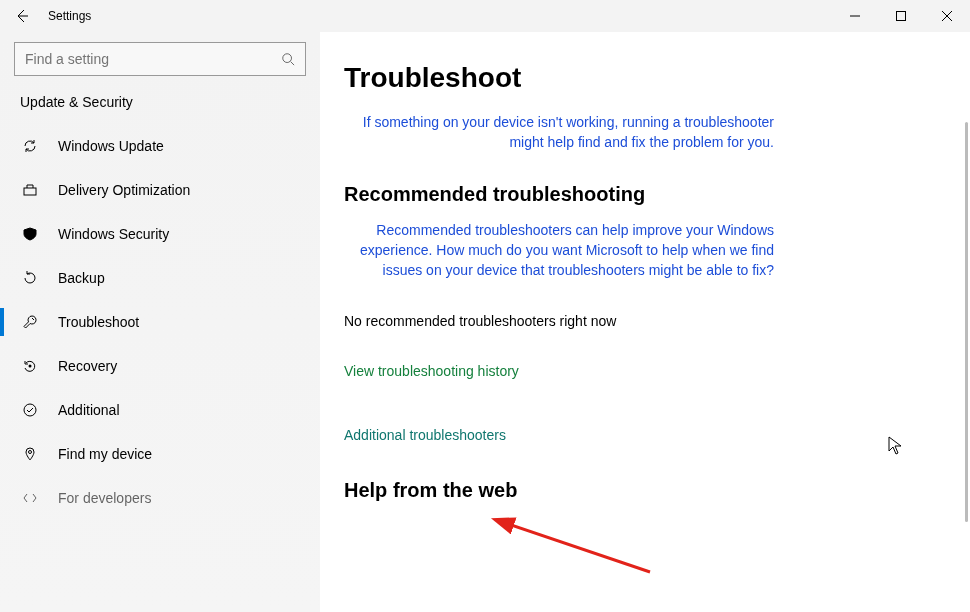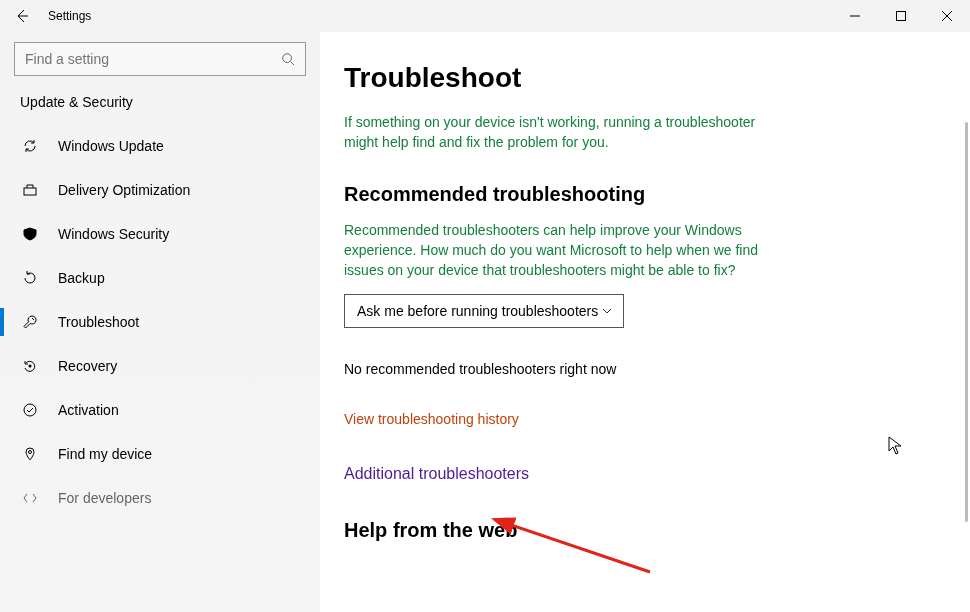--- a/index.html
+++ b/index.html
@@ -25,26 +25,26 @@
   .search-wrap { padding: 0 14px 18px 14px; }
   .search { width:100%; height:34px; border:1px solid #999; background: rgba(255,255,255,0.4); display:flex; align-items:center; justify-content:space-between; padding:0 10px; }
   .search input { border:none; outline:none; background:transparent; font-size:14px; flex:1; color:#666; }
   .section-title { font-weight:400; font-size:14px; padding:0 20px 14px 20px; }
   .nav-list { display:flex; flex-direction:column; }
   .nav-item { display:flex; align-items:center; height:44px; padding-left:20px; cursor:pointer; position:relative; }
   .nav-item.active::before { content:""; position:absolute; left:0; top:8px; bottom:8px; width:4px; background:#0078d4; }
   
   h1 { font-size:28px; font-weight:600; margin-bottom:18px; }
   h2 { font-size:20px; font-weight:600; margin:30px 0 14px 0; }
-  p { font-size:14px; line-height:1.45; color:#15803d; max-width:430px; }
+  p { font-size:14px; line-height:1.45; color:#1d4ed8; max-width:430px;text-align:right; }
   .dropdown { margin-top:14px; display:inline-flex; align-items:center; justify-content:space-between; border:1px solid #555; height:34px; padding:0 10px 0 12px; min-width:280px; font-size:14px; cursor:pointer; }
   .status-line { margin-top:33px; font-size:14px; }
   .substatus { font-size:12px; color:#333; margin-top:6px; }
-  .link { display:block; color:#c2410c; font-size:14px; margin-top:34px; cursor:pointer; }
-  .link2 { display:block; color:#4c1d95; font-size:16px; margin-top:38px; cursor:pointer; }
+  .link { display:block; color:#15803d; font-size:14px; margin-top:34px; cursor:pointer; }
+  .link2 { display:block; color:#0f766e; font-size:14px; margin-top:48px; cursor:pointer; }
   .scrollbar-thumb { position:absolute; right:2px; top:90px; height:400px; width:3px; background:#bbb; border-radius:2px; }
   
   .annot-arrow { position:absolute; pointer-events:none; }
   .cursor { position:absolute; pointer-events:none; }
   svg { display:block; }
 </style>
 </head>
 <body>
 
 <div class="window">
@@ -151,21 +151,21 @@
           </span>
           <span class="label">Recovery</span>
         </div>
         <div class="nav-item">
           <span class="icon">
             <svg width="16" height="16" viewBox="0 0 16 16">
                 <circle cx="8" cy="8" r="6" stroke="#000" stroke-width="1" fill="none"></circle>
                 <path d="M5 8l2 2 4-4" stroke="#000" stroke-width="1" fill="none"></path>
               </svg>
           </span>
-          <span class="label">Activation</span>
+          <span class="label">Additional</span>
         </div>
         <div class="nav-item">
           <span class="icon">
             <svg width="16" height="16" viewBox="0 0 16 16">
                 <path d="M8 2a4 4 0 0 0-4 4c0 3 4 8 4 8s4-5 4-8a4 4 0 0 0-4-4z" stroke="#000" stroke-width="1" fill="none"></path>
                 <circle cx="8" cy="6" r="1.5" stroke="#000" stroke-width="1" fill="none"></circle>
               </svg>
           </span>
           <span class="label">Find my device</span>
         </div>
@@ -181,28 +181,20 @@
     </div>
 
     <div class="main">
       <div class="main-inner">
         <h1>Troubleshoot</h1>
         <p>If something on your device isn't working, running a troubleshooter might help find and fix the problem for you.</p>
 
         <h2>Recommended troubleshooting</h2>
         <p>Recommended troubleshooters can help improve your Windows experience. How much do you want Microsoft to help when we find issues on your device that troubleshooters might be able to fix?</p>
 
-        <div class="dropdown">
-          <span>Ask me before running troubleshooters</span>
-          <span>
-            <svg width="12" height="12" viewBox="0 0 12 12">
-                <path d="M2 4l4 4 4-4" stroke="#333" stroke-width="1" fill="none"></path>
-              </svg>
-          </span>
-        </div>
 
         <div class="status-line">No recommended troubleshooters right now</div>
 
         <a class="link">View troubleshooting history</a>
         <a class="link2">Additional troubleshooters</a>
 
         <h2 style="margin-top:36px">Help from the web</h2>
       </div>
 
       <div class="scrollbar-thumb"></div>

